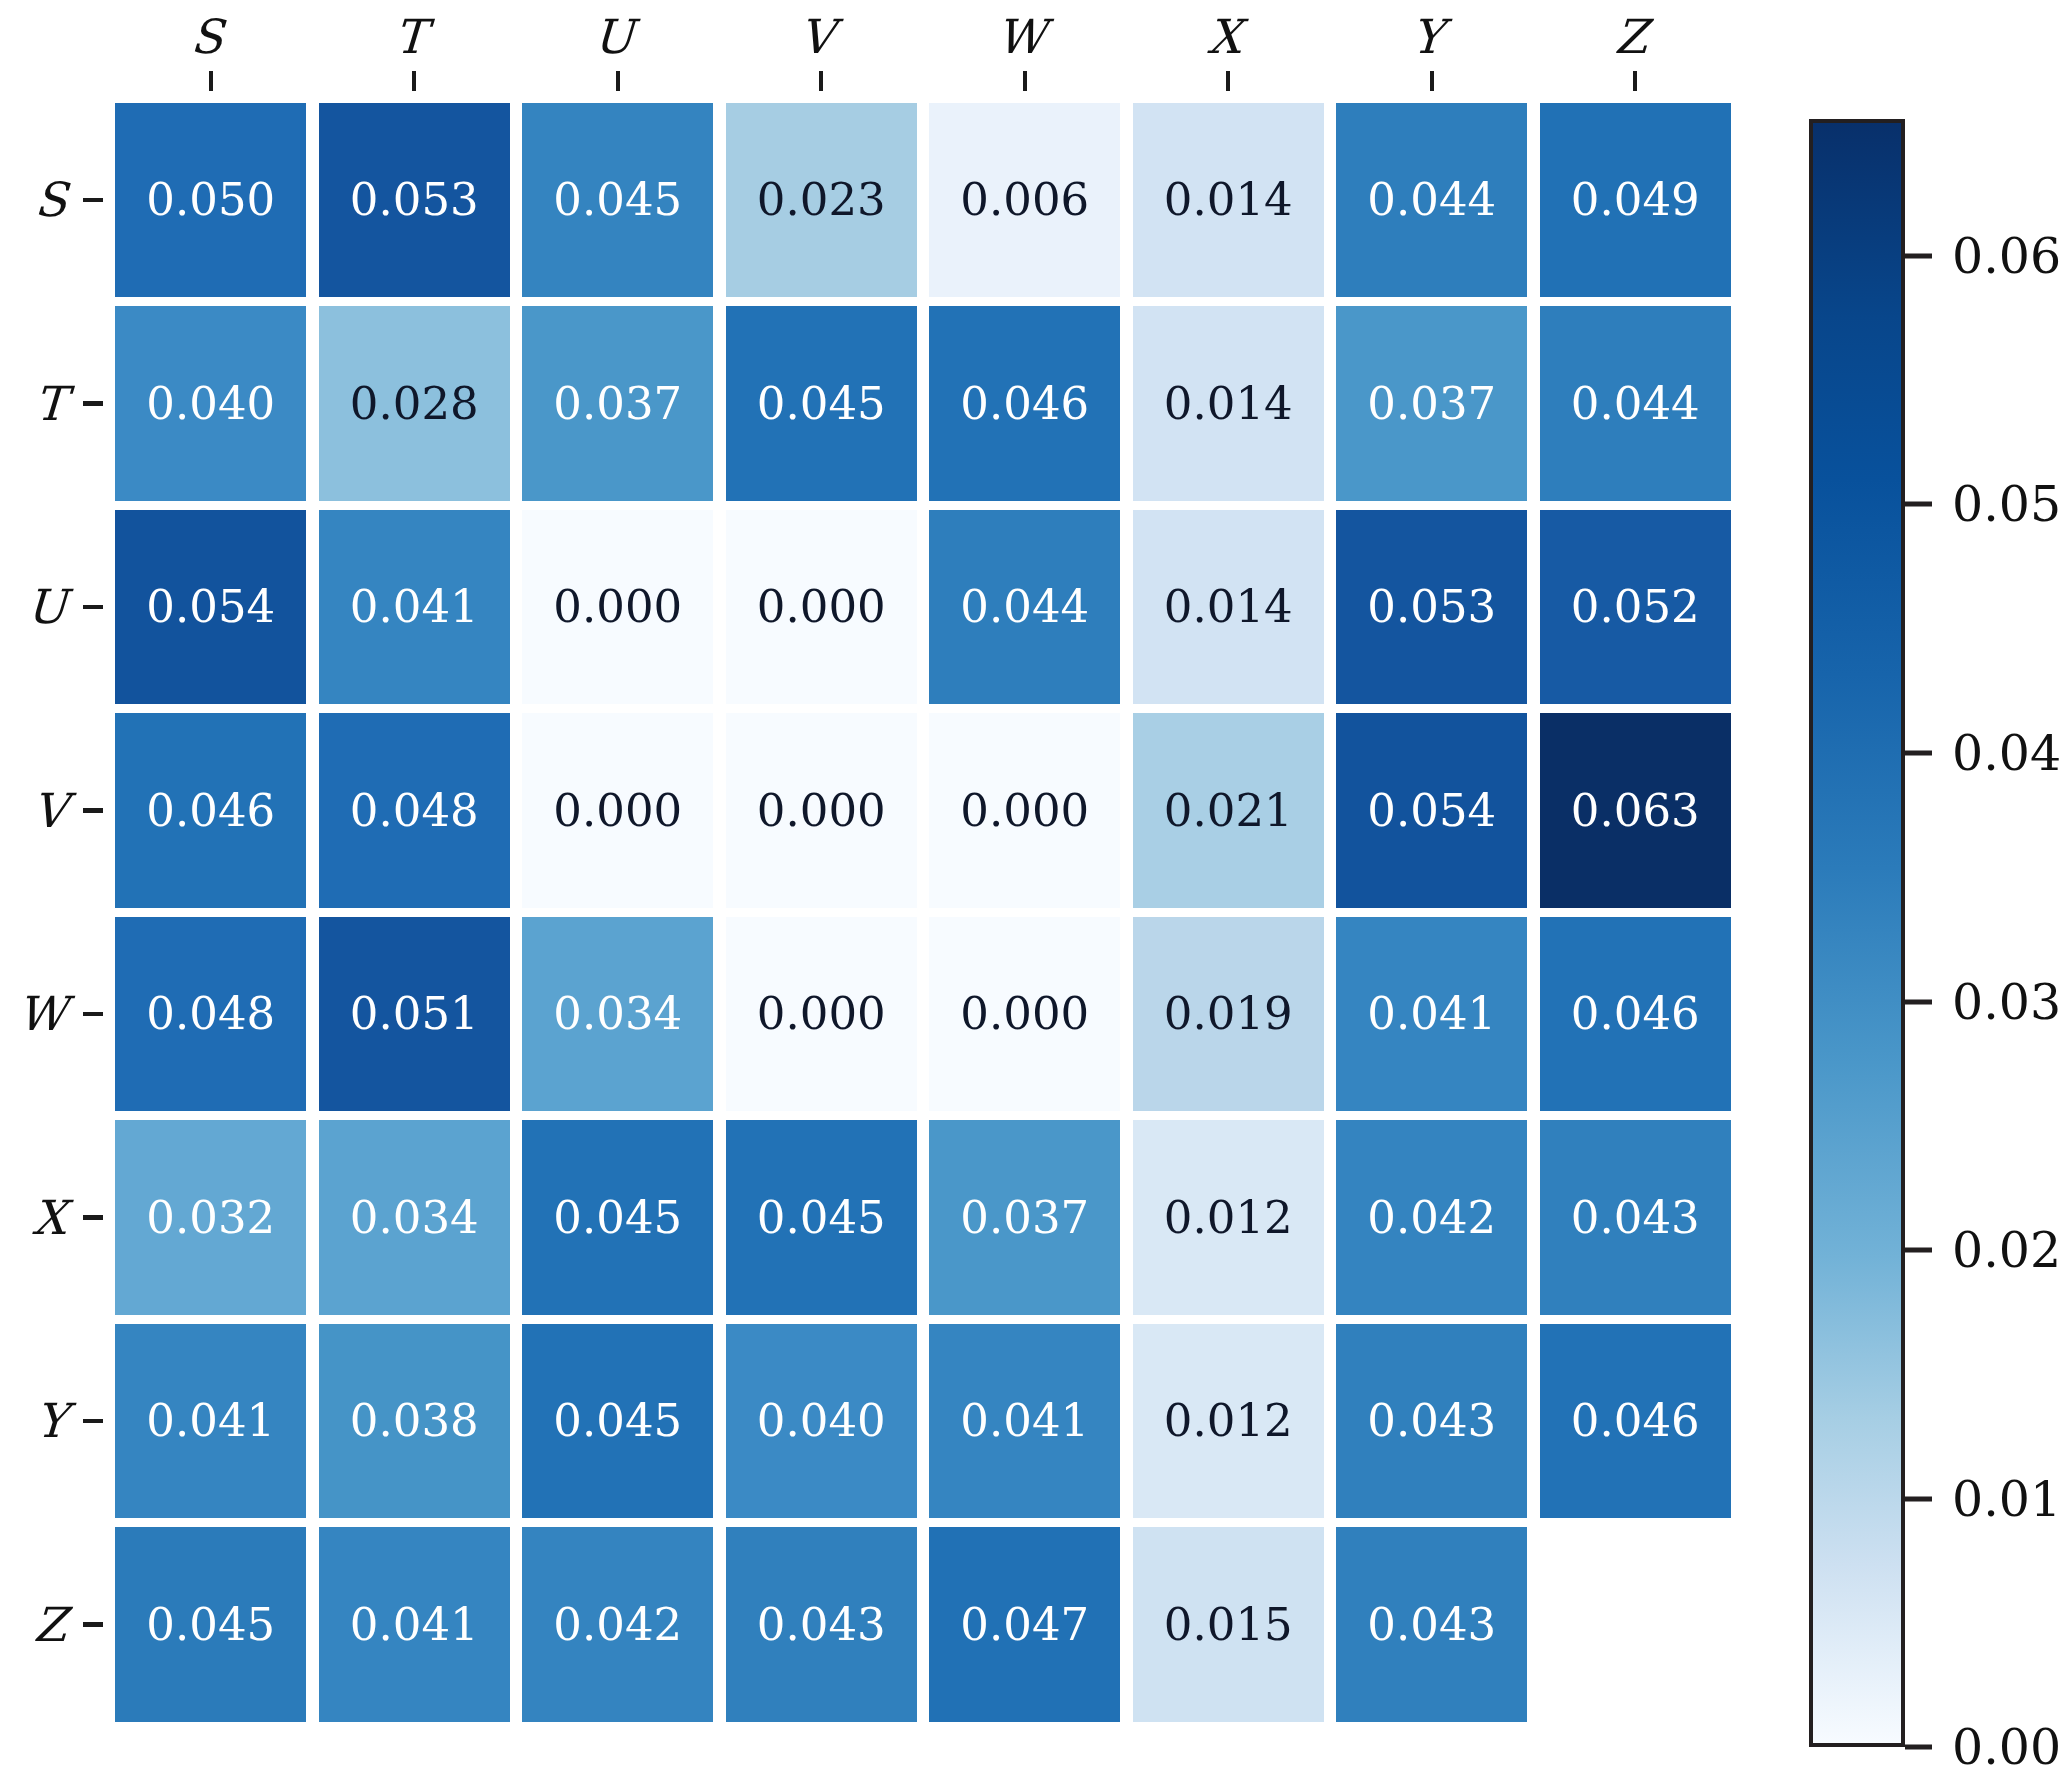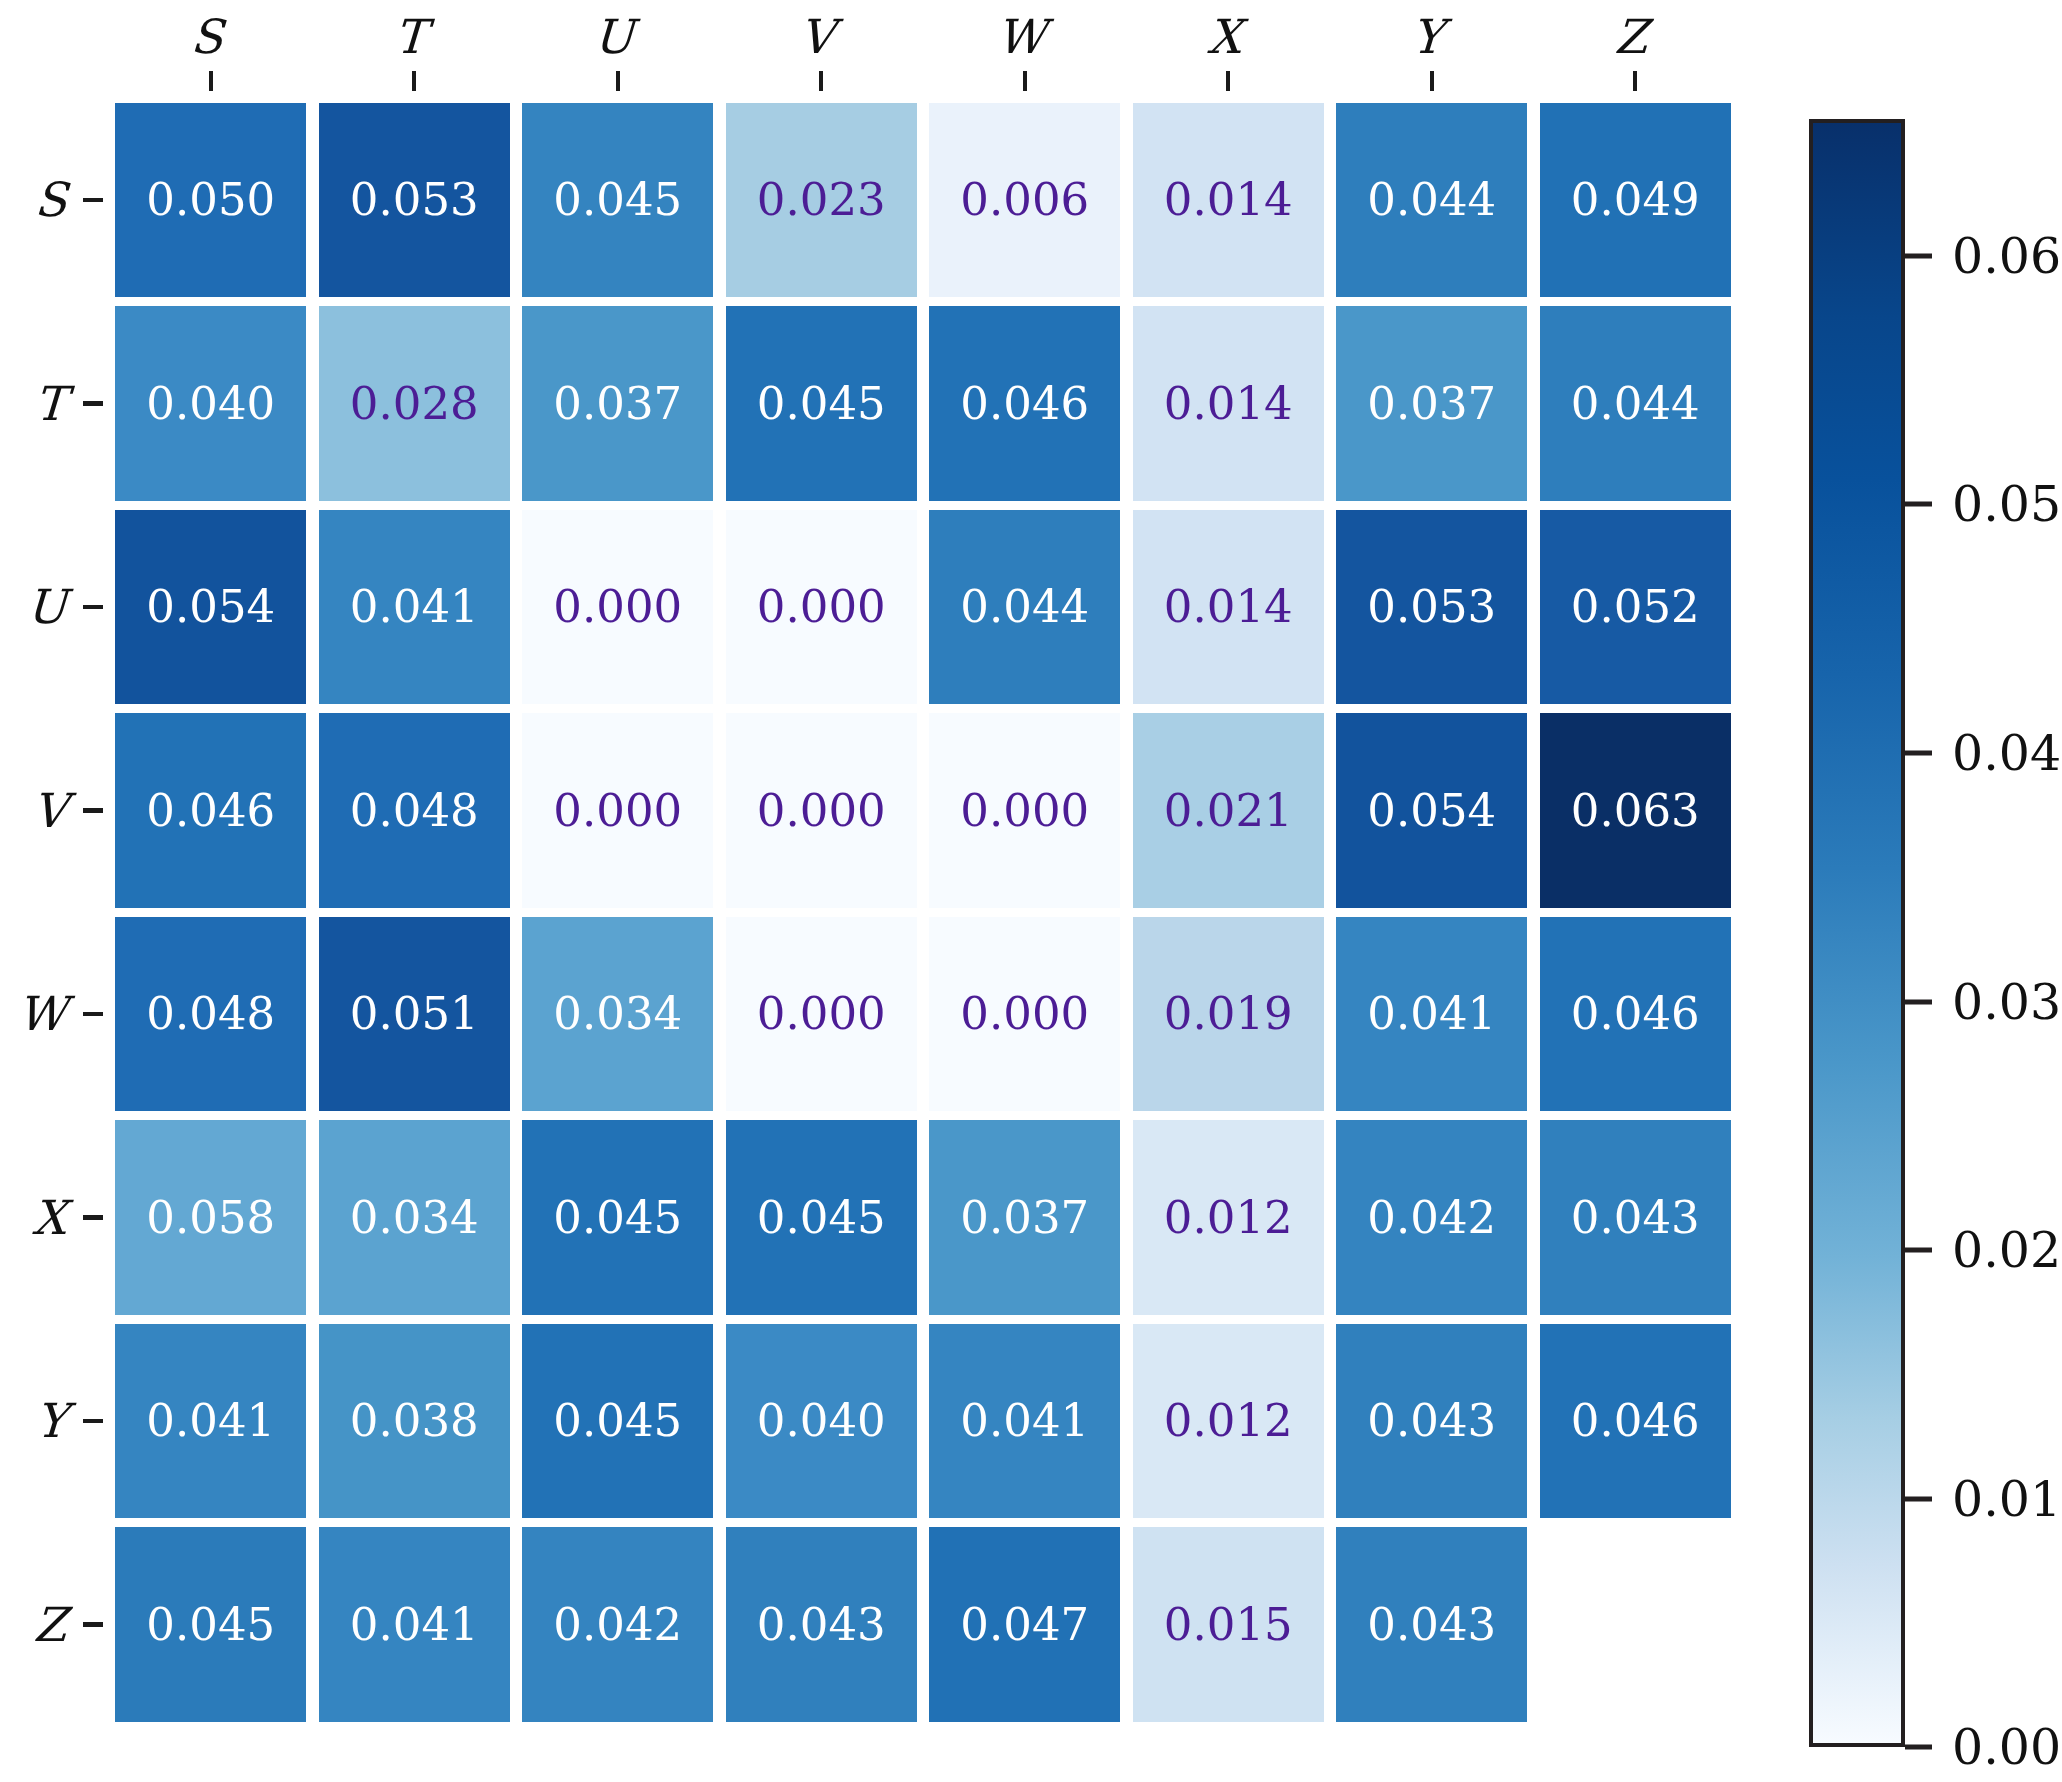--- a/index.html
+++ b/index.html
@@ -123,21 +123,21 @@
     justify-content: center;
     box-sizing: border-box;
   }
   .cell-text {
     font-family: "DejaVu Serif", "Liberation Serif", serif;
     font-size: 45px;
     letter-spacing: 0px;
     line-height: 1;
   }
   .txt-light { color: #ffffff; }
-  .txt-accent { color: #4c1d95; }
+  .txt-accent { color: #0f172a; }
 
   
   #colorbar-wrap {
     position: absolute;
     left: 1809px;
     top: 119px;
     width: 101px;
     height: 1628px;
   }
   #colorbar-bar {
@@ -482,21 +482,21 @@
           <span class="cell-text txt-light">0.041</span>
         </div>
       </div>
       <div class="cellwrap">
         <div class="cell" style="background: rgb(34, 114, 182);">
           <span class="cell-text txt-light">0.046</span>
         </div>
       </div>
       <div class="cellwrap">
         <div class="cell" style="background: rgb(99, 168, 211);">
-          <span class="cell-text txt-light">0.058</span>
+          <span class="cell-text txt-light">0.032</span>
         </div>
       </div>
       <div class="cellwrap">
         <div class="cell" style="background: rgb(91, 163, 208);">
           <span class="cell-text txt-light">0.034</span>
         </div>
       </div>
       <div class="cellwrap">
         <div class="cell" style="background: rgb(34, 114, 182);">
           <span class="cell-text txt-light">0.045</span>

